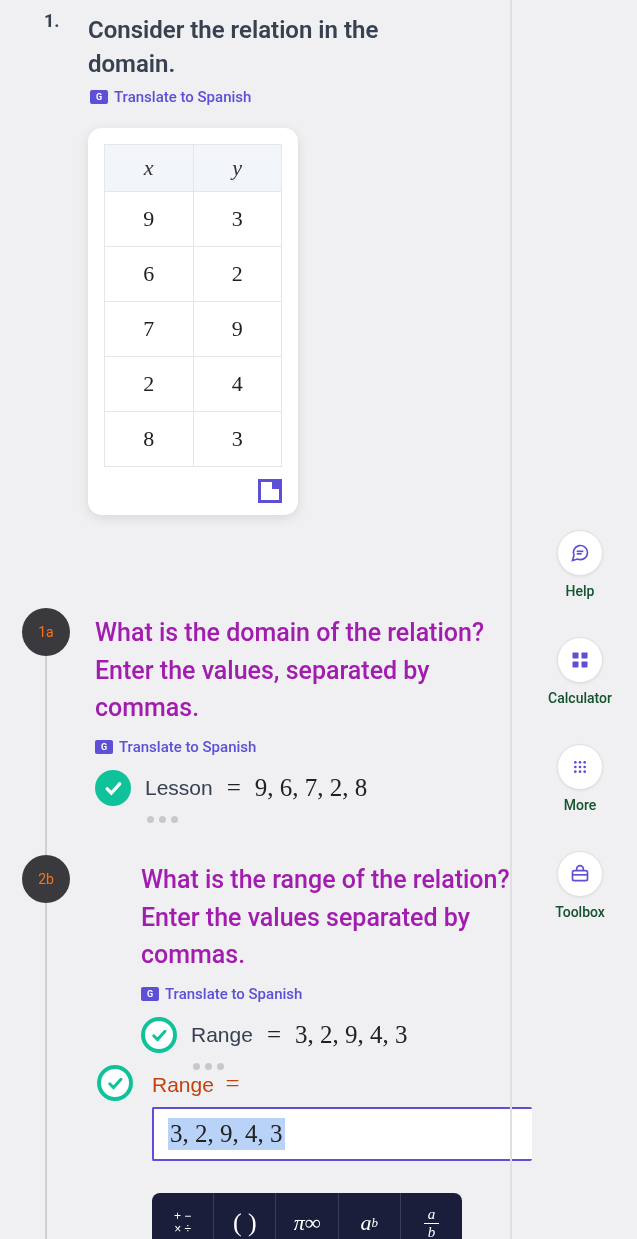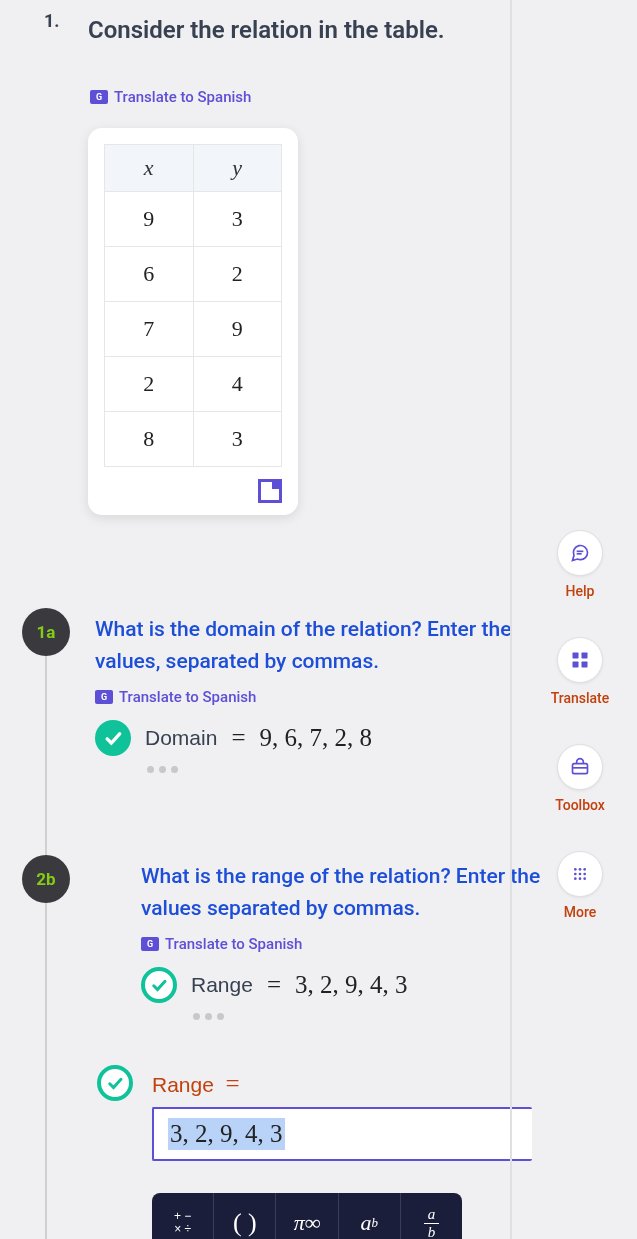--- a/index.html
+++ b/index.html
@@ -113,26 +113,26 @@
     top: 0; right: 0;
     width: 7px; height: 7px;
     background: #5d4fd6;
   }
   .sub-badge {
     position: absolute;
     width: 48px;
     height: 48px;
     border-radius: 50%;
     background: #3a3a3e;
-    color: #84cc16;
+    color: #f97316;
     display: flex;
     align-items: center;
     justify-content: center;
-    font-size: 17px;
-    font-weight: 700;
+    font-size: 14px;
+    font-weight: 400;
     z-index: 2;
   }
   .badge-1a { top: 608px; left: 22px; }
   .badge-1b { top: 855px; left: 22px; }
   .thread-line {
     position: absolute;
     left: 45px;
     width: 2px;
     background: #d0d0d4;
     z-index: 1;
@@ -140,23 +140,23 @@
   .line-1 { top: 656px; height: 199px; }
   .line-2 { top: 903px; height: 336px; }
   .subq {
     position: absolute;
     left: 95px;
     width: 430px;
   }
   .subq-1a { top: 614px; }
   .subq-1b { top: 861px; margin-left: 46px; }
   .subq-text {
-    font-size: 21px;
+    font-size: 25px;
     font-weight: 500;
-    color: #1d4ed8;
+    color: #a21caf;
     line-height: 1.5;
     margin-bottom: 8px;
   }
   .ans-row {
     display: flex;
     align-items: center;
     gap: 14px;
     margin-top: 14px;
   }
   .check {
@@ -272,30 +272,30 @@
     border: 1px solid #e0dfe2;
     box-shadow: 0 1px 3px rgba(0,0,0,0.07);
     display: flex;
     align-items: center;
     justify-content: center;
     color: #5d4fd6;
   }
   .rail-label {
     font-size: 14px;
     font-weight: 500;
-    color: #c2410c;
+    color: #14532d;
   }
 </style>
 </head>
 <body>
 
 <div class="content-area">
 
   <div class="q-number">1.</div>
-  <div class="q-title">Consider the relation in the table.</div>
+  <div class="q-title">Consider the relation in the domain.</div>
 
   <div class="translate translate-1">
     <span class="translate-icon">G</span>
     <span>Translate to Spanish</span>
   </div>
 
   <div class="table-card">
     <table class="rel">
       <thead>
         <tr>
@@ -337,21 +337,21 @@
     <div class="translate">
       <span class="translate-icon">G</span>
       <span>Translate to Spanish</span>
     </div>
     <div class="ans-row">
       <div class="check filled">
         <svg width="20" height="20" viewBox="0 0 24 24" fill="none" stroke-width="4" stroke-linecap="round">
             <polyline points="5 13 10 18 20 7"></polyline>
           </svg>
       </div>
-      <span class="ans-label">Domain</span>
+      <span class="ans-label">Lesson</span>
       <span class="ans-math">=</span>
       <span class="ans-math">9,  6,  7,  2,  8</span>
     </div>
     <div class="dots">
         <span></span>
         <span></span>
         <span></span>
       </div>
   </div>
 
@@ -429,41 +429,41 @@
   </div>
   <div class="rail-item">
     <div class="rail-btn">
       <svg width="18" height="18" viewBox="0 0 24 24" fill="#5d4fd6">
           <rect x="2" y="2" width="8" height="8" rx="1"></rect>
           <rect x="14" y="2" width="8" height="8" rx="1"></rect>
           <rect x="2" y="14" width="8" height="8" rx="1"></rect>
           <rect x="14" y="14" width="8" height="8" rx="1"></rect>
         </svg>
     </div>
-    <div class="rail-label">Translate</div>
-  </div>
-  <div class="rail-item">
-    <div class="rail-btn">
-      <svg width="20" height="20" viewBox="0 0 24 24" fill="none" stroke="#5d4fd6" stroke-width="2">
-          <rect x="3" y="8" width="18" height="12" rx="2"></rect>
-          <path d="M8 8V6a4 4 0 0 1 8 0v2"></path>
-          <line x1="3" y1="13" x2="21" y2="13"></line>
-        </svg>
-    </div>
-    <div class="rail-label">Toolbox</div>
+    <div class="rail-label">Calculator</div>
   </div>
   <div class="rail-item">
     <div class="rail-btn">
       <svg width="16" height="16" viewBox="0 0 24 24" fill="#5d4fd6">
           <circle cx="5" cy="5" r="2"></circle>
           <circle cx="12" cy="5" r="2"></circle>
           <circle cx="19" cy="5" r="2"></circle>
           <circle cx="5" cy="12" r="2"></circle>
           <circle cx="12" cy="12" r="2"></circle>
           <circle cx="19" cy="12" r="2"></circle>
           <circle cx="5" cy="19" r="2"></circle>
           <circle cx="12" cy="19" r="2"></circle>
           <circle cx="19" cy="19" r="2"></circle>
         </svg>
     </div>
     <div class="rail-label">More</div>
   </div>
+  <div class="rail-item">
+    <div class="rail-btn">
+      <svg width="20" height="20" viewBox="0 0 24 24" fill="none" stroke="#5d4fd6" stroke-width="2">
+          <rect x="3" y="8" width="18" height="12" rx="2"></rect>
+          <path d="M8 8V6a4 4 0 0 1 8 0v2"></path>
+          <line x1="3" y1="13" x2="21" y2="13"></line>
+        </svg>
+    </div>
+    <div class="rail-label">Toolbox</div>
+  </div>
 </div>
 
 </body></html>

